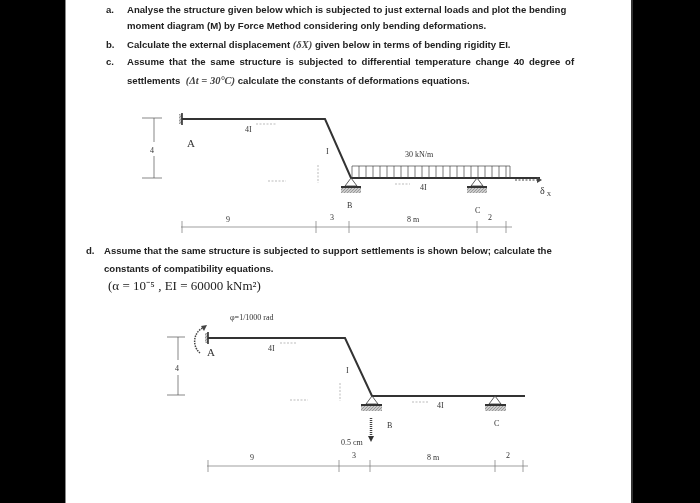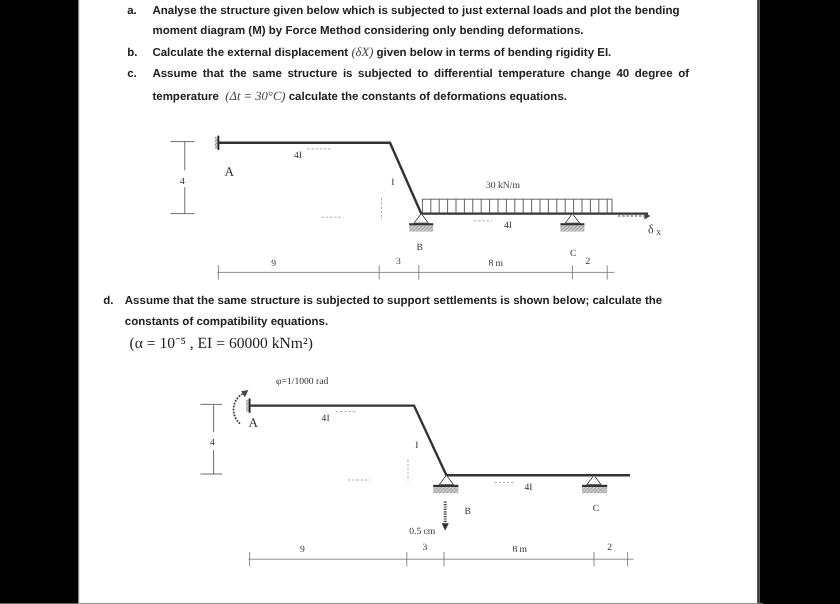--- a/index.html
+++ b/index.html
@@ -1,21 +1,21 @@
 <!DOCTYPE html>
 <html><head>
 <meta charset="utf-8">
 <style>
   html, body { margin:0; padding:0; }
   body { width:700px; height:503px; background:#000; position:relative; overflow:hidden; }
   .page { position:absolute; left:65px; top:0; width:568px; height:503px; background:#fff; border-left:1px solid #888; border-right:2px solid #333; box-sizing:border-box; }
   .q { position:absolute; font-family:"Liberation Sans", sans-serif; font-size:9.6px; font-weight:bold; color:#222; line-height:19px; }
   .q .lbl { position:absolute; left:0; top:0; }
   .q .txt { position:absolute; left:21px; top:0; white-space:nowrap;text-align:center; }
-  .math { font-family:"Liberation Serif", serif; font-weight:normal; font-style:italic; color:#444; font-size:10.5px; }
+  .math { font-family:"Liberation Serif", serif; font-weight:bold; font-style:italic; color:#444; font-size:10.5px; }
   .eq { position:absolute; font-family:"Liberation Serif", serif; font-size:13px; color:#222; white-space:nowrap; }
   svg text { font-family:"Liberation Serif", serif; fill:#333; }
 </style>
 </head>
 <body>
 
 <div class="page"></div>
 
 <div class="q" style="left:106px; top:0px;">
   <span class="lbl">a.</span>
@@ -33,21 +33,21 @@
     <span>given below in terms of bending rigidity EI.</span>
   </span>
 </div>
 
 <div class="q" style="left:106px; top:52px;">
   <span class="lbl">c.</span>
   <span class="txt" style="word-spacing:2px;">Assume that the same structure is subjected to differential temperature change 40 degree of</span>
 </div>
 <div class="q" style="left:106px; top:71px;">
   <span class="txt">
-    <span>temperature</span>&nbsp;
+    <span>settlements</span>&nbsp;
     <span class="math">(Δt = 30°C)</span>
     <span>calculate the constants of deformations equations.</span>
   </span>
 </div>
 
 <svg style="position:absolute; left:0; top:0;" width="700" height="503">
   <defs>
     <pattern id="hatch" width="3" height="3" patternUnits="userSpaceOnUse">
       <rect width="3" height="3" fill="#ccc"></rect>
       <line x1="0" y1="3" x2="3" y2="0" stroke="#777" stroke-width="0.6"></line>

